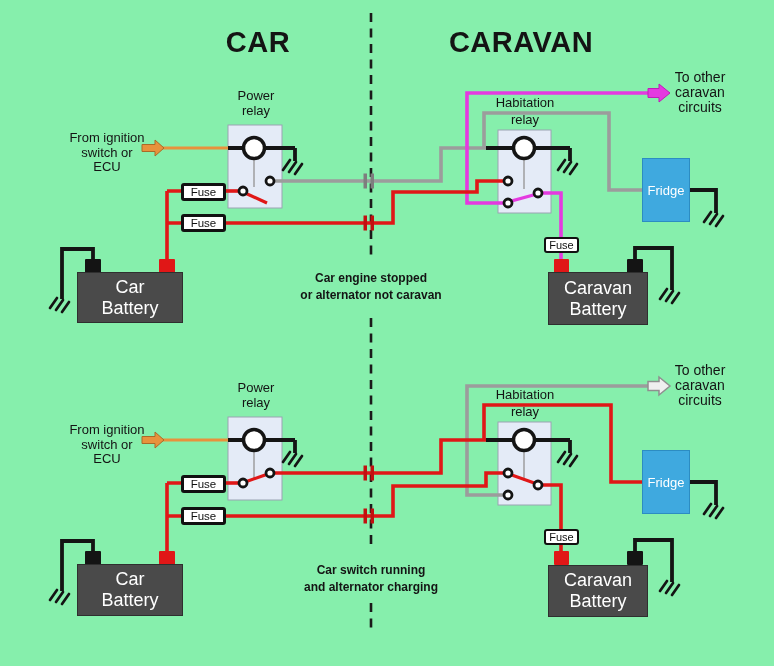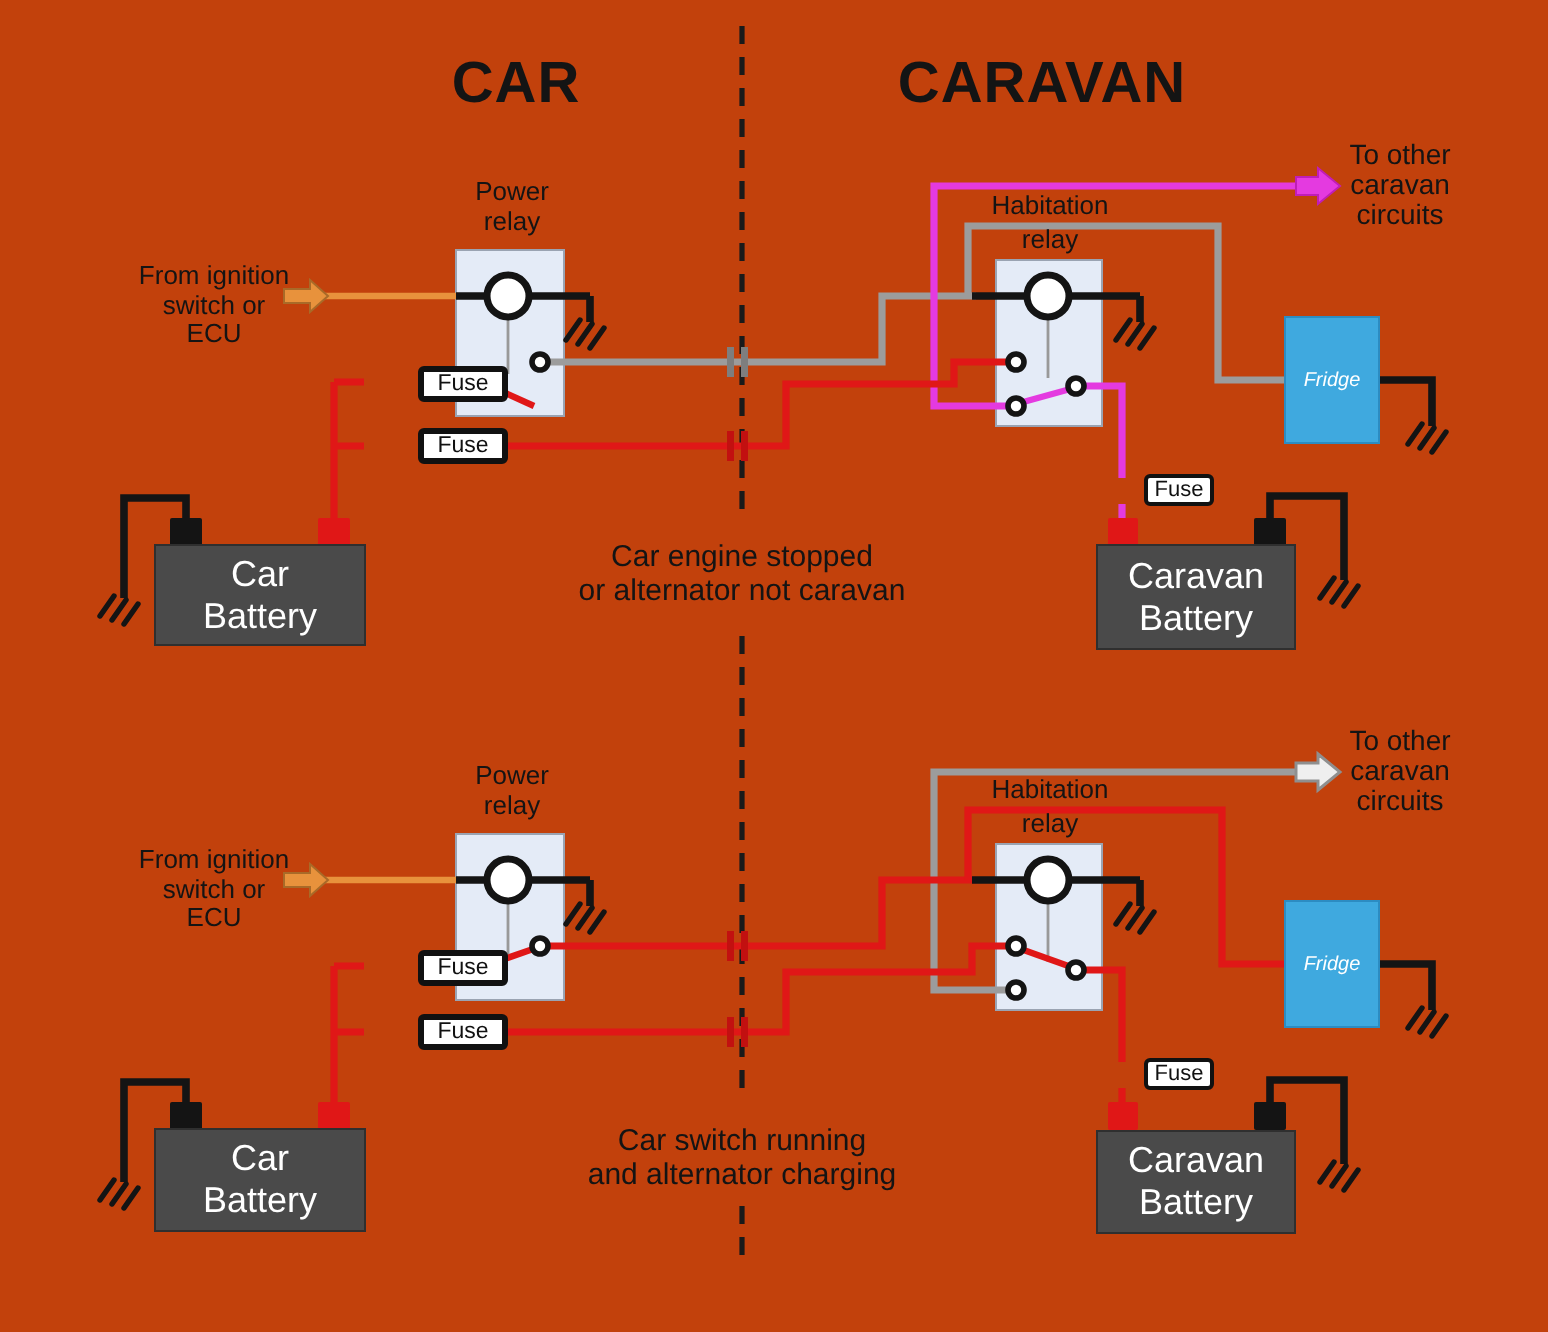--- a/index.html
+++ b/index.html
@@ -1,40 +1,40 @@
 <!DOCTYPE html>
 <html><head>
 <meta charset="utf-8">
 <style>
   html,body{margin:0;padding:0;background:#ffffff;}
   .stage{
-    position:relative;width:774px;height:666px;background:#c2410c;overflow:hidden;
+    position:relative;width:774px;height:666px;background:#86efac;overflow:hidden;
     font-family:"Liberation Sans", sans-serif;color:#141414;
   }
   .stage svg{position:absolute;left:0;top:0;}
   .lbl{position:absolute;transform:translateX(-50%);text-align:center;white-space:nowrap;}
   .title{font-size:29px;font-weight:bold;letter-spacing:.5px;}
   .small{font-size:13px;line-height:14.5px;}
   .small3{font-size:14px;line-height:15px;}
-  .caption{font-size:15px;font-weight:normal;line-height:17px;}
+  .caption{font-size:12px;font-weight:bold;line-height:17px;}
   .fusebox{
     position:absolute;box-sizing:border-box;background:#ffffff;border:3px solid #111;
     border-radius:3px;display:flex;align-items:center;justify-content:center;
-    font-size:11.5px;color:#111;z-index:3;margin-left:28px;
+    font-size:11.5px;color:#111;z-index:3;
   }
   .fusebox.sm{border-width:2.5px;font-size:11px;}
   .battery{
     position:absolute;box-sizing:border-box;background:#4a4a4a;border:1px solid #2f2f2f;
     color:#fff;display:flex;flex-direction:column;align-items:center;justify-content:center;
     font-size:18px;line-height:21px;z-index:2;
   }
   .fridge{
     position:absolute;box-sizing:border-box;background:#3fa9df;border:1px solid #2c8cc2;
     color:#fff;display:flex;align-items:center;justify-content:center;
-    font-size:10px;z-index:2;font-style:italic;
+    font-size:13px;z-index:2;
   }
 </style>
 </head>
 <body>
 
 <div class="stage">
 
 <svg width="774" height="666" viewBox="0 0 774 666">
   <defs>
     <path id="gndp" d="M0,10 L7,0 M6,12 L13,2 M12,14 L19,4" stroke="#141414" stroke-width="2.7" fill="none" stroke-linecap="round"></path>

